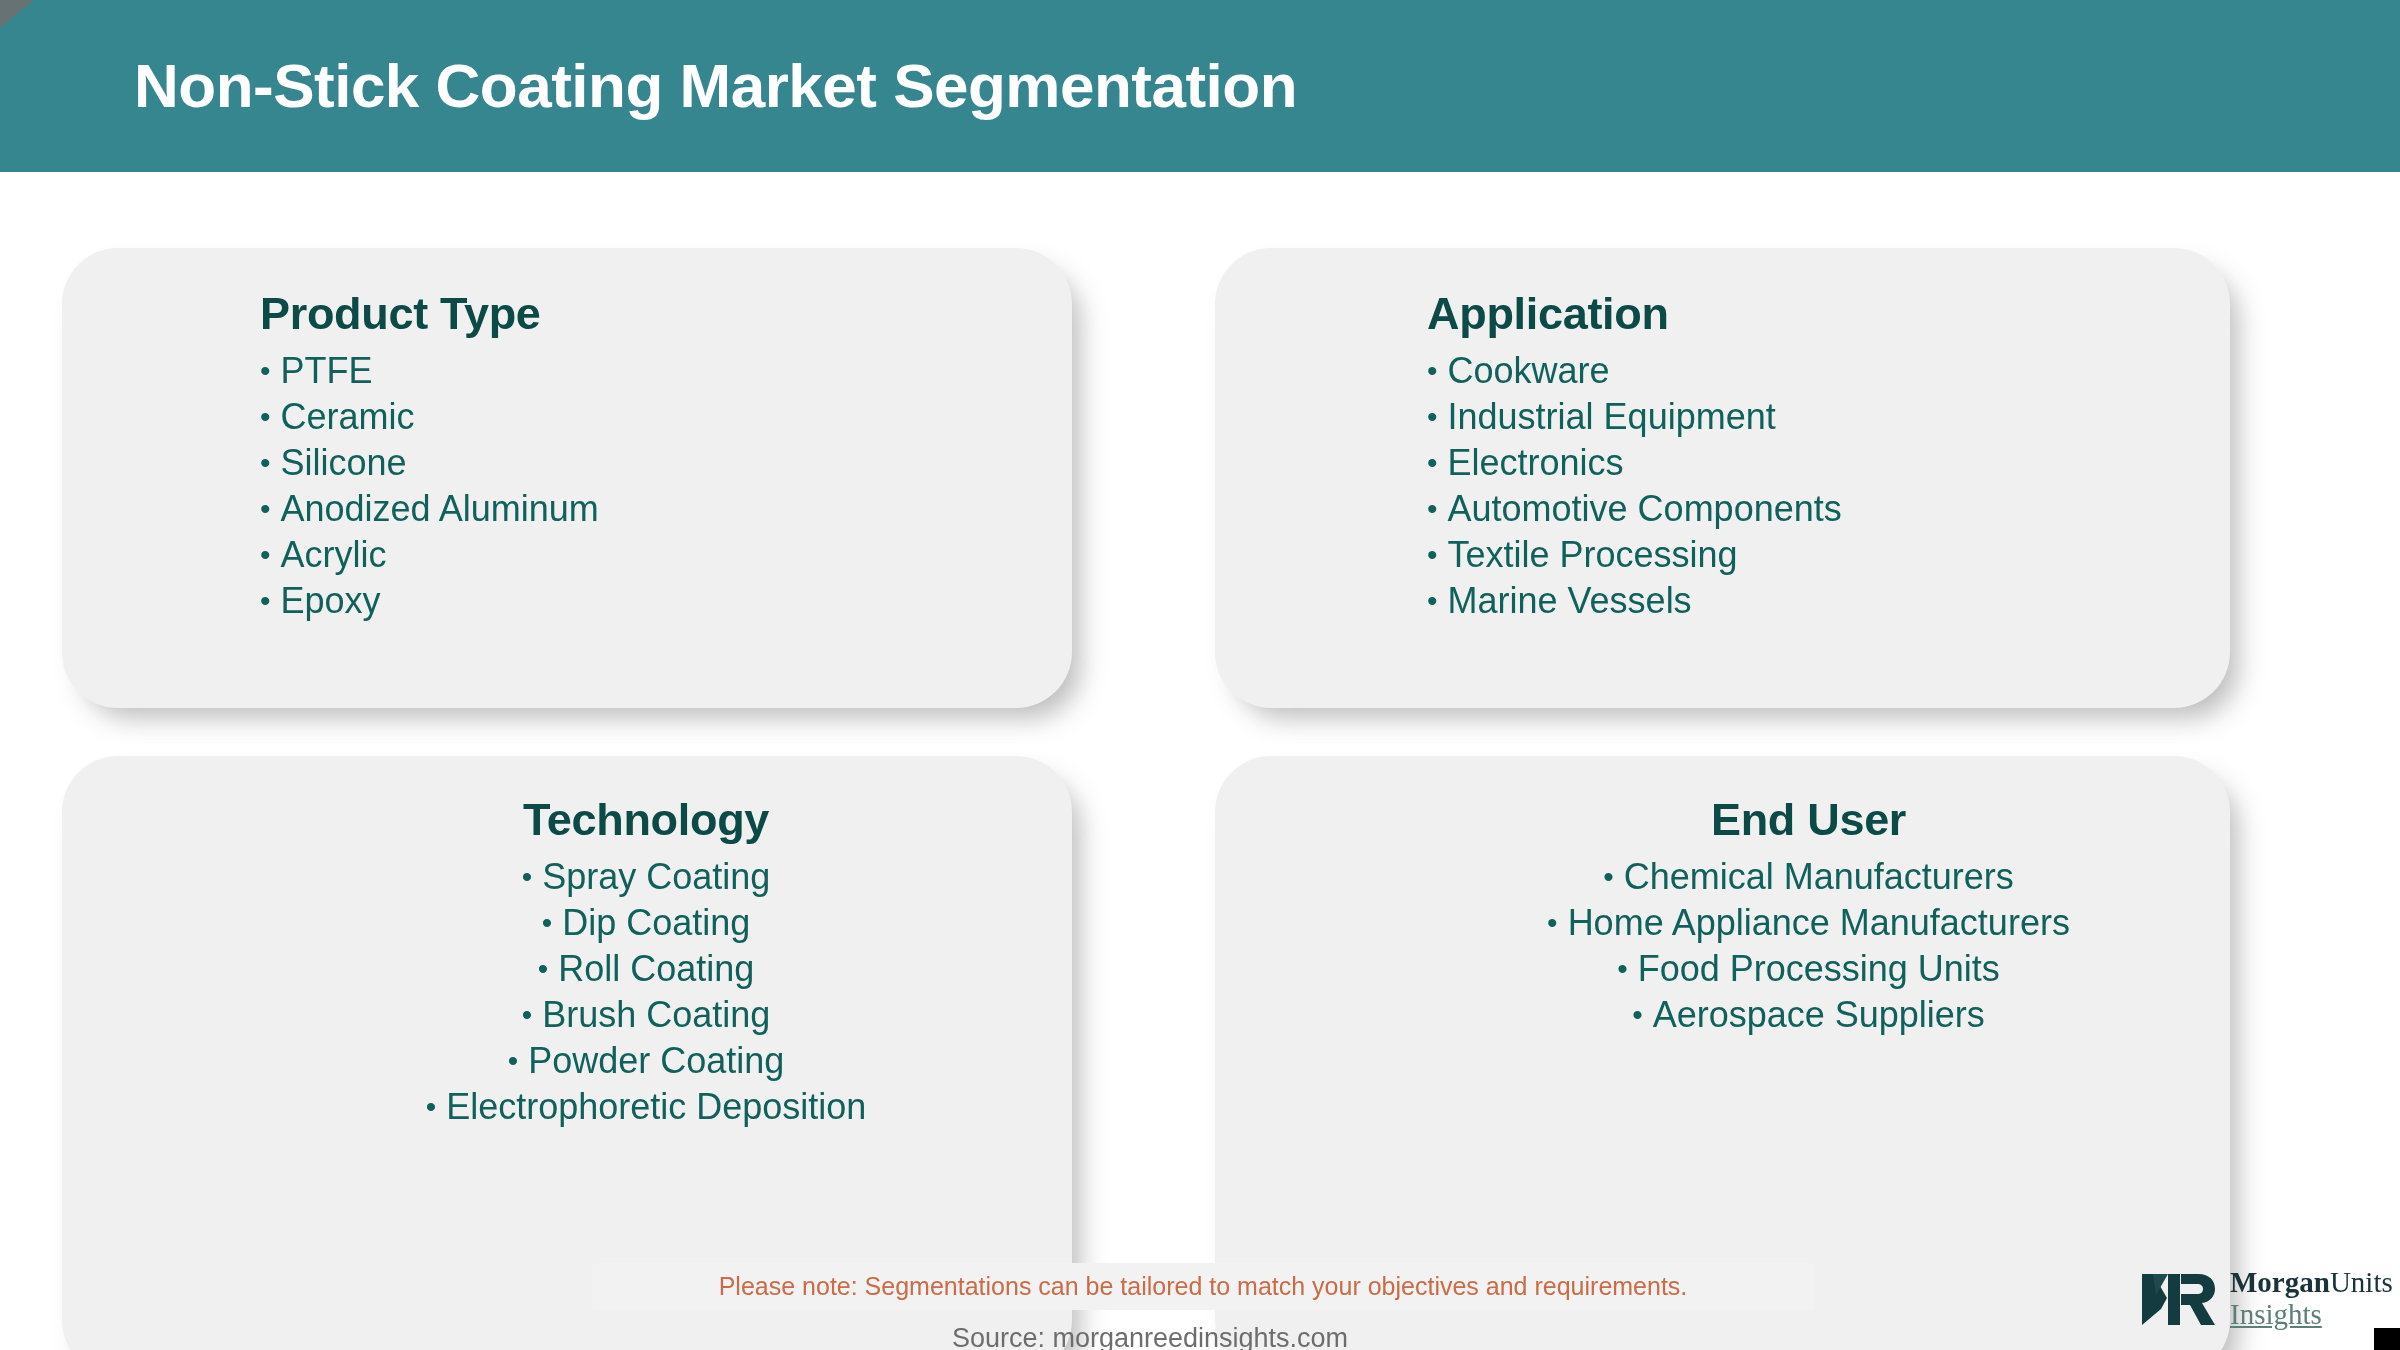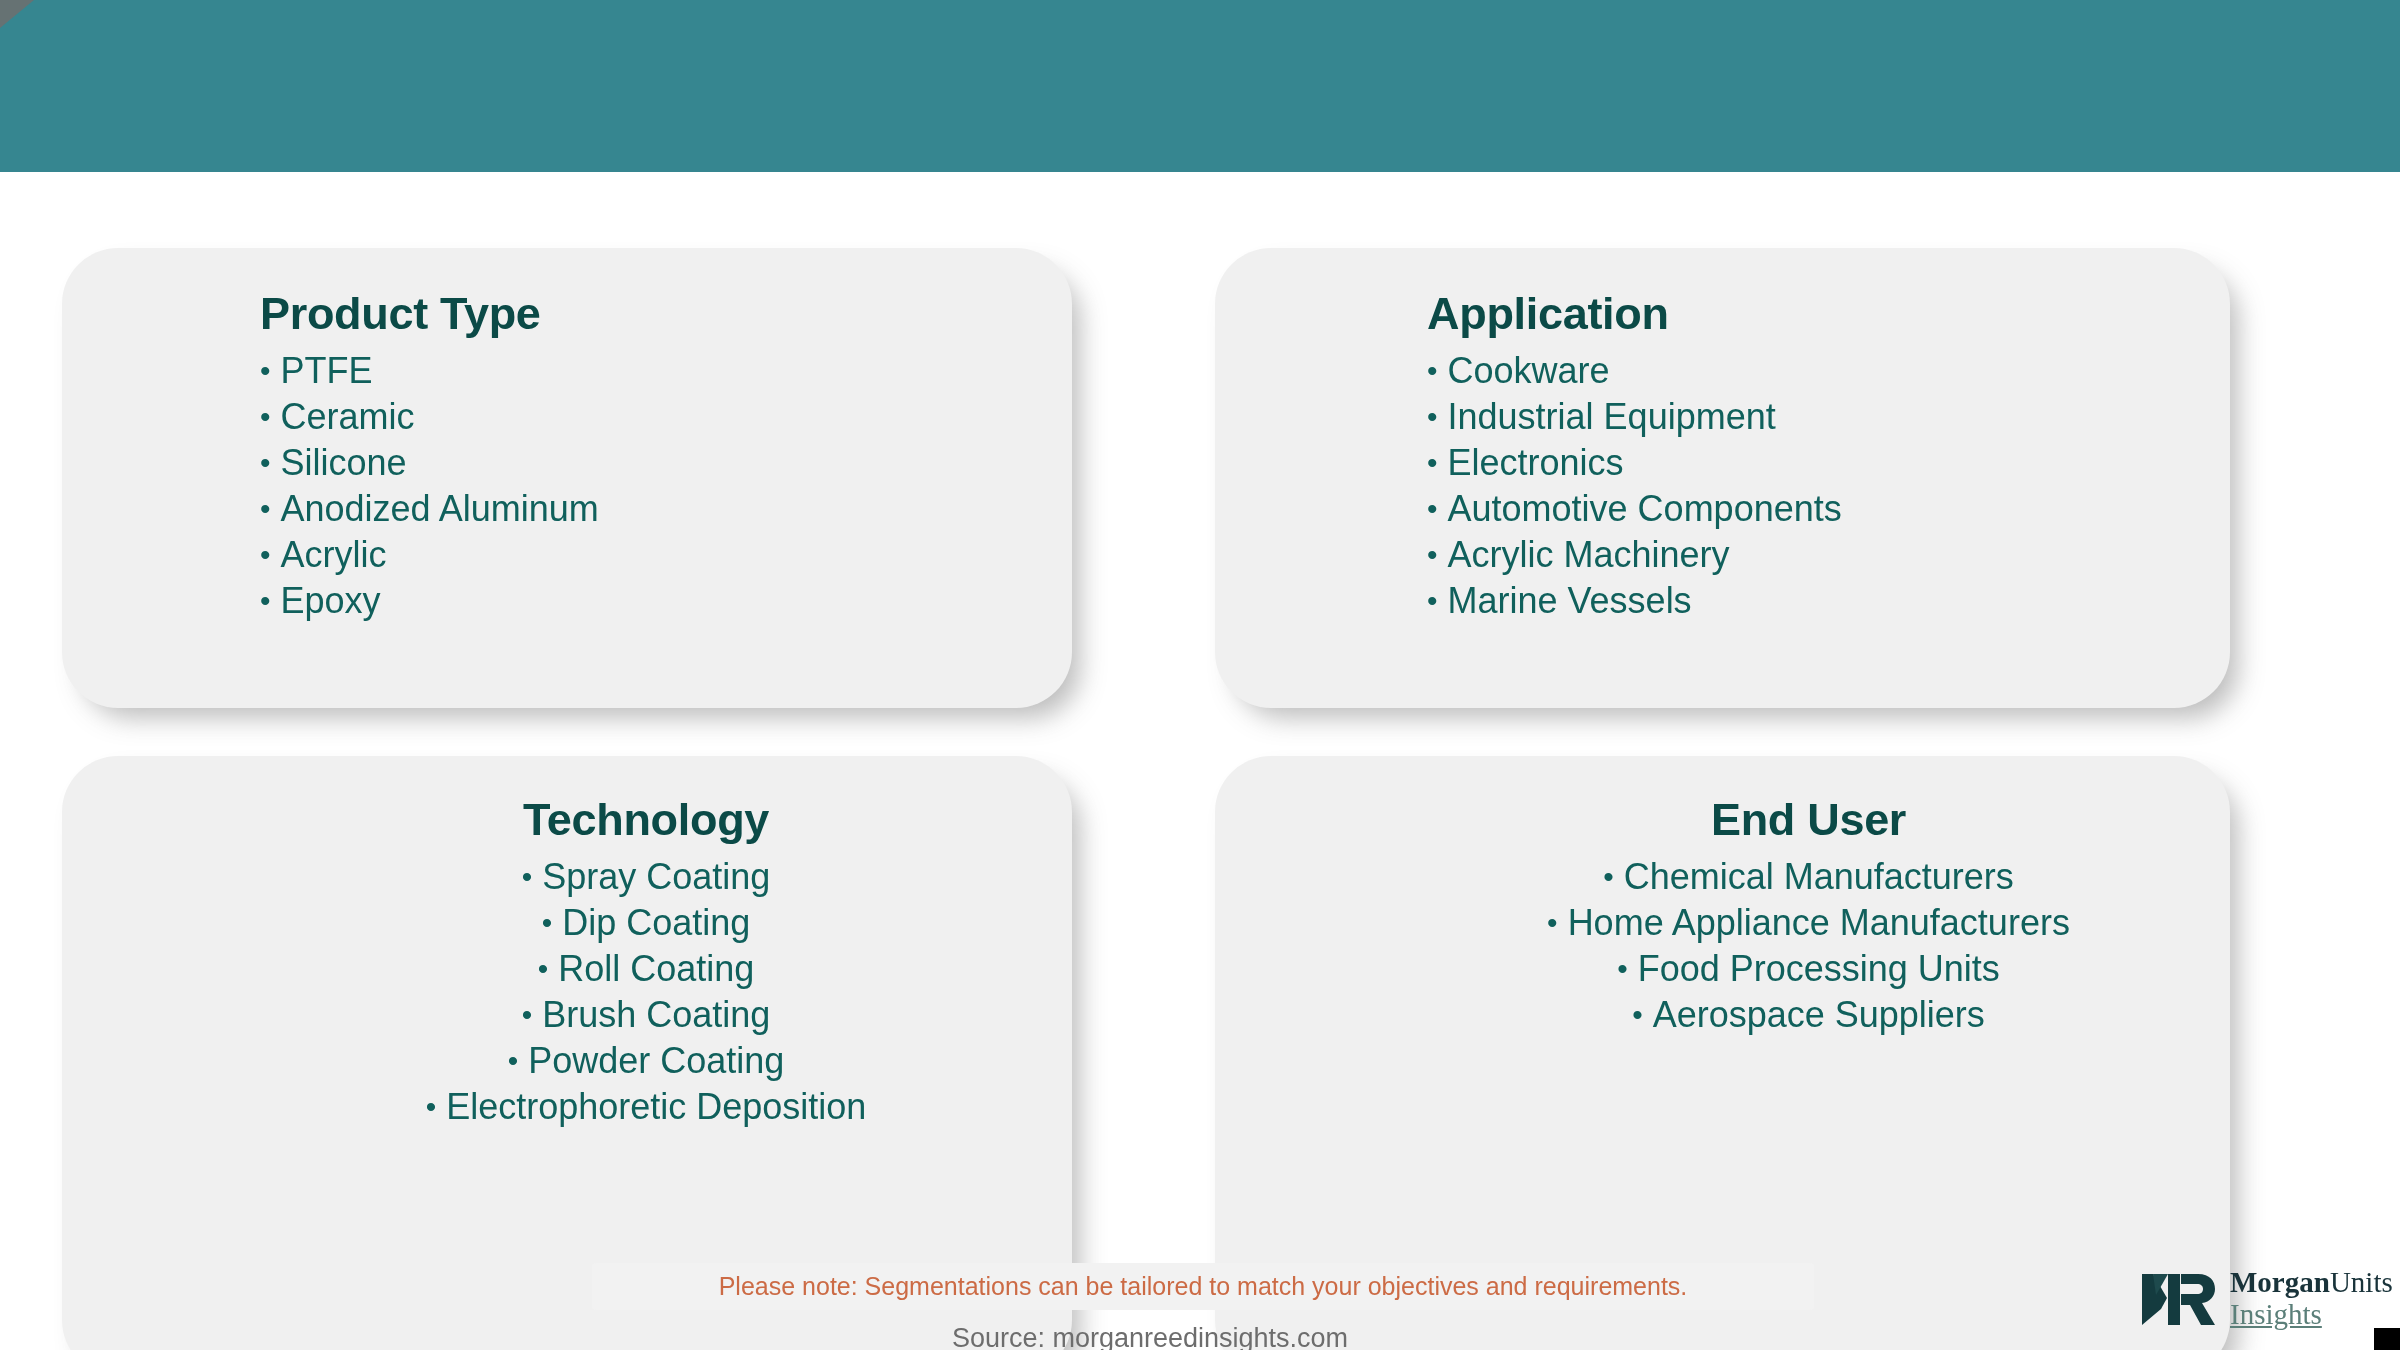--- a/index.html
+++ b/index.html
@@ -173,20 +173,21 @@
     white-space: nowrap;
     text-decoration: underline;
   }
 </style>
 </head>
 <body>
 
 <div class="slide">
 
   <div class="header">
+    <div class="header-title">Non-Stick Coating Market Segmentation</div>
     <div class="corner-artifact"></div>
   </div>
 
   <div class="grid">
 
     <div class="card card-tl">
       <div class="card-inner">
         <div class="card-heading">Product Type</div>
         <ul class="card-list">
           <li><span class="bullet-dot">•</span><span>PTFE</span></li>
@@ -200,21 +201,21 @@
     </div>
 
     <div class="card card-tr">
       <div class="card-inner">
         <div class="card-heading">Application</div>
         <ul class="card-list">
           <li><span class="bullet-dot">•</span><span>Cookware</span></li>
           <li><span class="bullet-dot">•</span><span>Industrial Equipment</span></li>
           <li><span class="bullet-dot">•</span><span>Electronics</span></li>
           <li><span class="bullet-dot">•</span><span>Automotive Components</span></li>
-          <li><span class="bullet-dot">•</span><span>Acrylic Machinery</span></li>
+          <li><span class="bullet-dot">•</span><span>Textile Processing</span></li>
           <li><span class="bullet-dot">•</span><span>Marine Vessels</span></li>
         </ul>
       </div>
     </div>
 
     <div class="card card-bl">
       <div class="card-inner">
         <div class="card-heading">Technology</div>
         <ul class="card-list">
           <li><span class="bullet-dot">•</span><span>Spray Coating</span></li>

